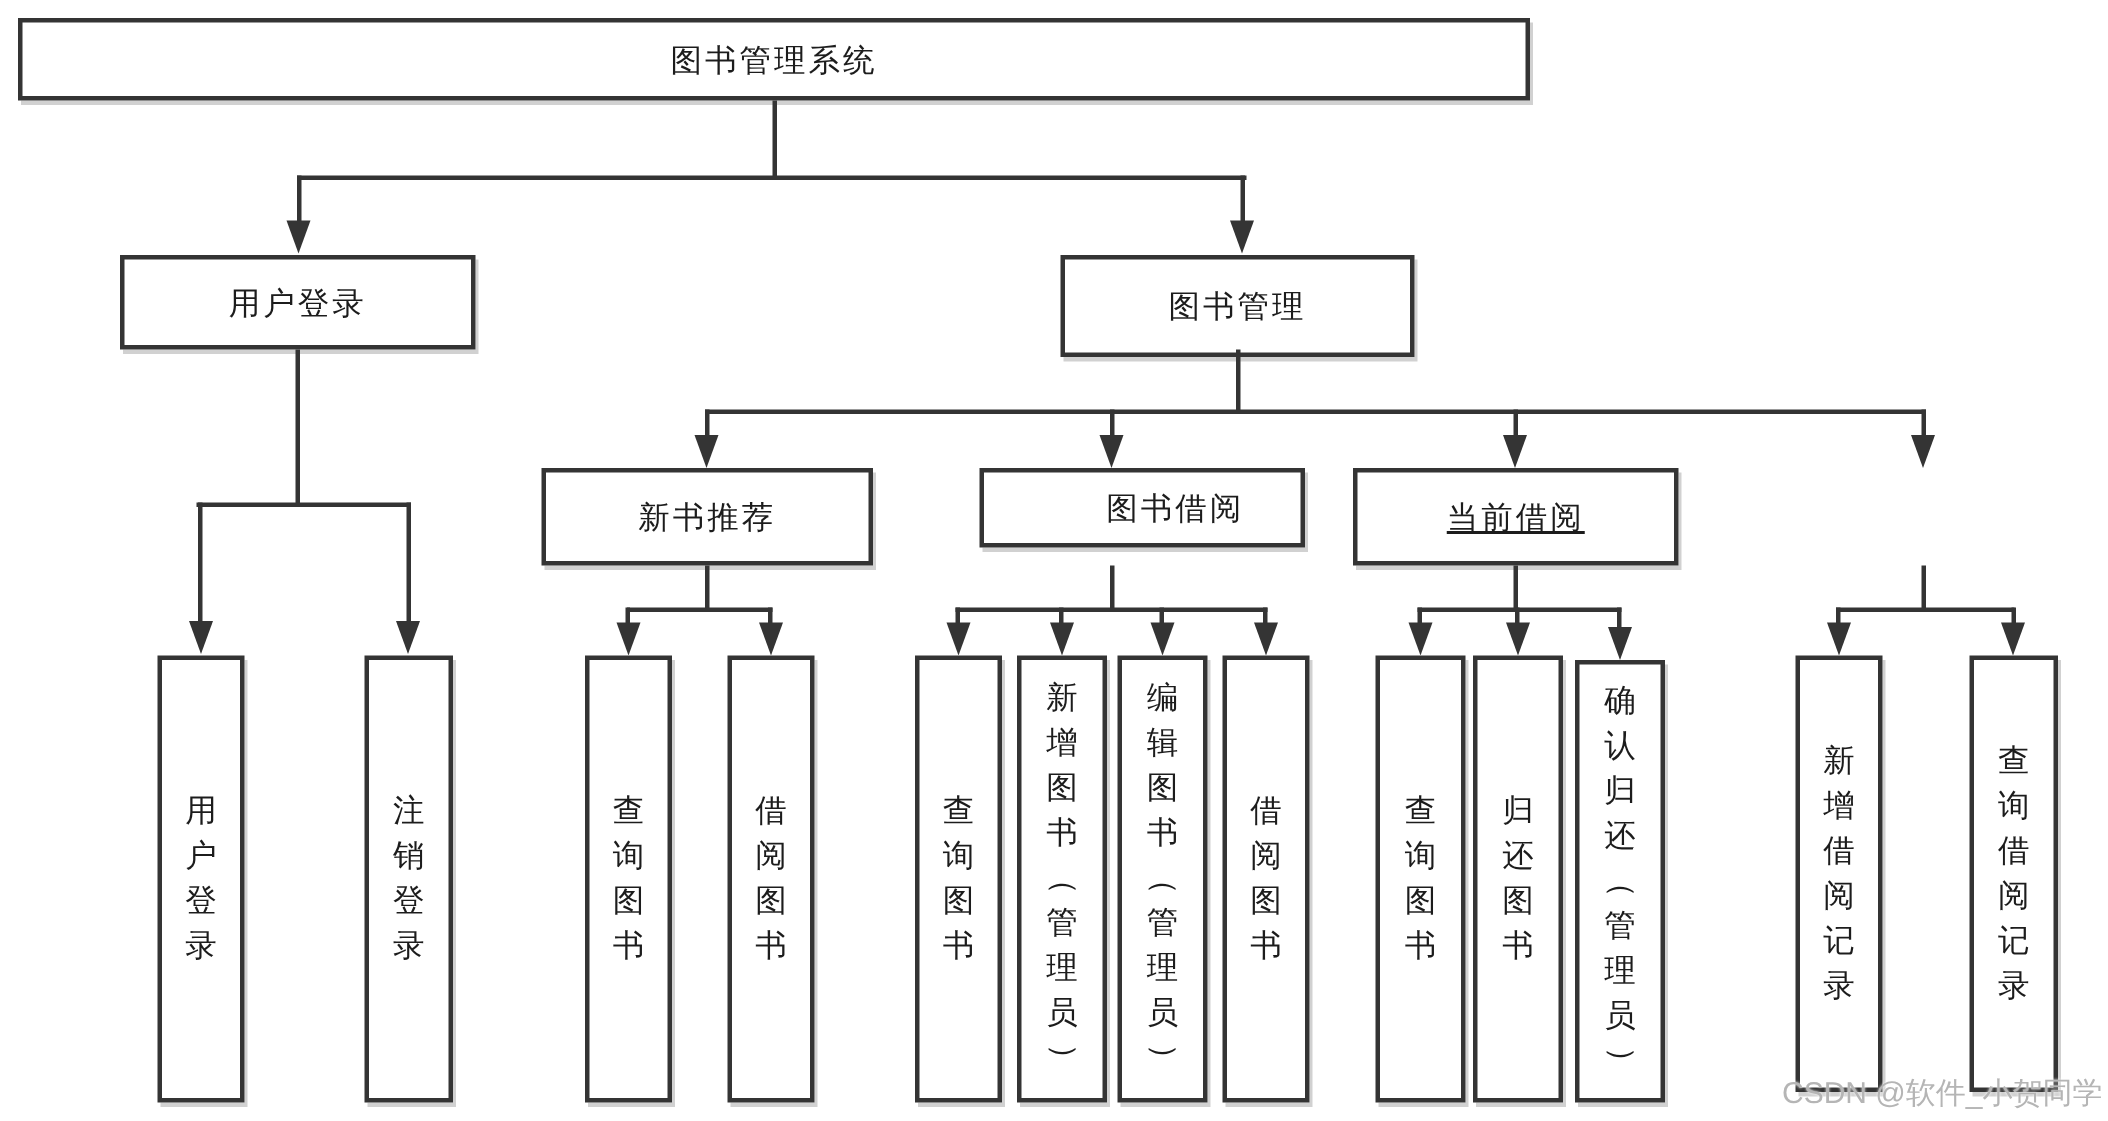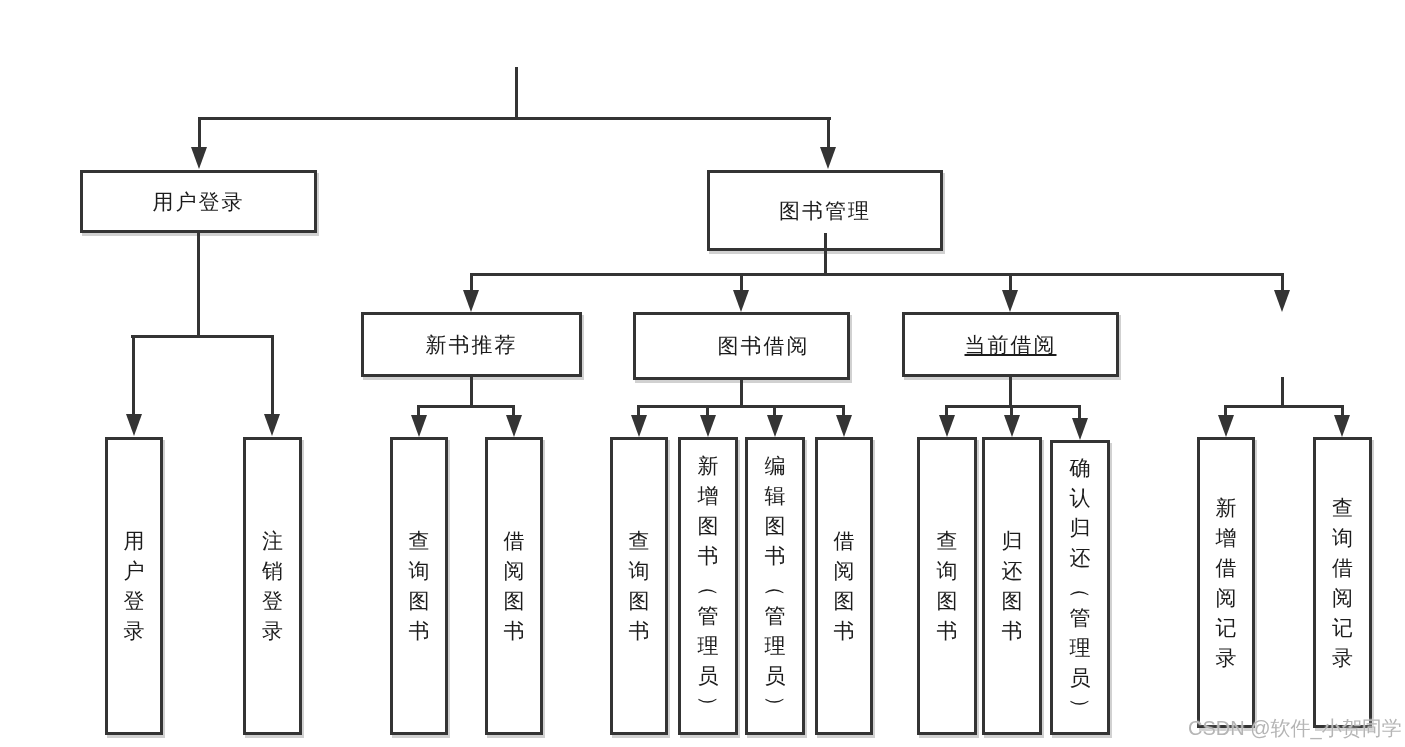--- a/index.html
+++ b/index.html
@@ -28,51 +28,52 @@
     font-size:20px;color:var(--wm,#b5b5b5);white-space:nowrap;
     text-shadow:0 0 2px #ffffff;
     text-align:center;
   }
 </style>
 </head>
 <body>
 
 <div id="stage">
 
+  <div class="box" style="left:12px;top:12px;width:1008px;height:55px;">图书管理系统</div>
 
   <div class="vline" style="left:515px;top:67px;width:3px;height:52px;"></div>
   <div class="hline" style="left:198px;top:117px;width:633px;height:3px;"></div>
   <div class="vline" style="left:198px;top:117px;width:3px;height:33px;"></div>
   <div class="arrow" style="left:191px;top:147px;"></div>
   <div class="vline" style="left:827px;top:117px;width:3px;height:33px;"></div>
   <div class="arrow" style="left:820px;top:147px;"></div>
 
   <div class="box" style="left:80px;top:170px;width:237px;height:63px;">用户登录</div>
-  <div class="box" style="left:707px;top:170px;width:236px;height:81px;">图书管理</div>
+  <div class="box" style="left:707px;top:170px;width:236px;height:68px;">图书管理</div>
 
   <div class="vline" style="left:197px;top:233px;width:3px;height:105px;"></div>
   <div class="hline" style="left:131px;top:335px;width:143px;height:3px;"></div>
   <div class="vline" style="left:132px;top:335px;width:3px;height:81px;"></div>
   <div class="arrow" style="left:126px;top:414px;"></div>
   <div class="vline" style="left:271px;top:335px;width:3px;height:81px;"></div>
   <div class="arrow" style="left:264px;top:414px;"></div>
 
   <div class="vline" style="left:824px;top:233px;width:3px;height:43px;"></div>
   <div class="hline" style="left:470px;top:273px;width:814px;height:3px;"></div>
   <div class="vline" style="left:470px;top:273px;width:3px;height:20px;"></div>
   <div class="arrow" style="left:463px;top:290px;"></div>
   <div class="vline" style="left:740px;top:273px;width:3px;height:20px;"></div>
   <div class="arrow" style="left:733px;top:290px;"></div>
   <div class="vline" style="left:1009px;top:273px;width:3px;height:20px;"></div>
   <div class="arrow" style="left:1002px;top:290px;"></div>
   <div class="vline" style="left:1281px;top:273px;width:3px;height:20px;"></div>
   <div class="arrow" style="left:1274px;top:290px;"></div>
 
   <div class="box" style="left:361px;top:312px;width:221px;height:65px;text-align:right;">新书推荐</div>
-  <div class="box" style="left:633px;top:312px;width:217px;height:68px;padding-left:44px;">图书借阅</div>
+  <div class="box" style="left:653px;top:312px;width:217px;height:53px;padding-left:44px;">图书借阅</div>
   <div class="box" style="left:902px;top:312px;width:217px;height:65px;text-decoration:underline;">当前借阅</div>
 
   <div class="vline" style="left:470px;top:377px;width:3px;height:31px;"></div>
   <div class="hline" style="left:418px;top:405px;width:97px;height:3px;"></div>
   <div class="vline" style="left:417px;top:405px;width:3px;height:12px;"></div>
   <div class="arrow" style="left:411px;top:415px;"></div>
   <div class="vline" style="left:512px;top:405px;width:3px;height:12px;"></div>
   <div class="arrow" style="left:506px;top:415px;"></div>
 
   <div class="vline" style="left:740px;top:377px;width:3px;height:31px;"></div>

